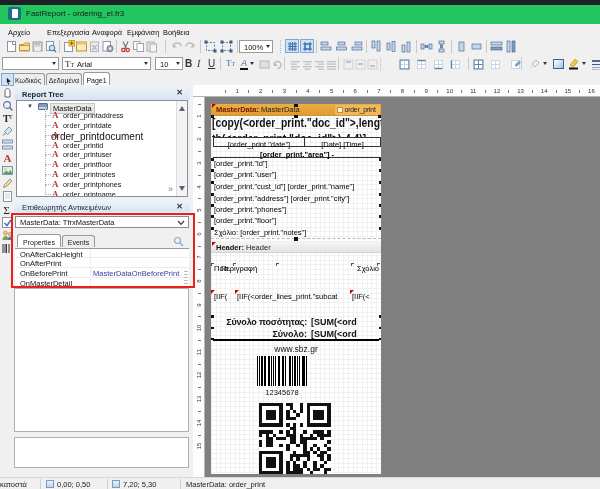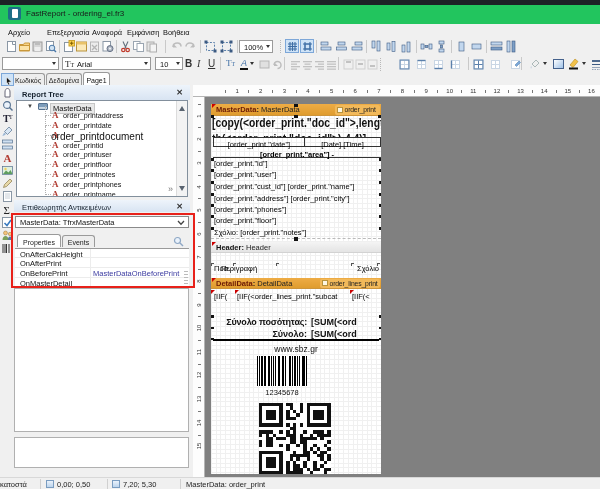--- a/index.html
+++ b/index.html
@@ -654,28 +654,20 @@
         <div class="abs" style="left:1px;top:0;width:0;height:0;border-top:4px solid #c00;border-right:4px solid transparent"></div>
         <div class="abs t7" style="left:5px;top:2.25px;color:#6b1a05;font-weight:bold">MasterData<span style="color:#222;font-weight:bold">:</span> <span style="color:#222;font-weight:normal">MasterData</span></div>
         <div class="abs" style="left:124px;top:1px;height:9.5px;right:1px;background:#f2b95a;border-radius:2px;white-space:nowrap;overflow:hidden">
           <div class="abs" style="left:2px;top:1.5px;width:6px;height:6px;background:#fdf6e2;border:1px solid #b9933c"></div>
           <div class="abs" style="left:9.5px;top:1.4500000000000002px;font-size:6.8px;color:#222;letter-spacing:-0.15px">order_print</div>
         </div>
       </div>
       <div class="abs" style="left:0;top:138px;width:170px;height:10.5px;background:linear-gradient(#f4f4f4,#e4e4e4);border-bottom:1px solid #00000022">
         <div class="abs" style="left:1px;top:0;width:0;height:0;border-top:4px solid #c00;border-right:4px solid transparent"></div>
         <div class="abs t7" style="left:5px;top:1.75px;color:#111;font-weight:bold">Header<span style="color:#222;font-weight:bold">:</span> <span style="color:#222;font-weight:normal">Header</span></div>
-      </div>
-      <div class="abs" style="left:0;top:173.5px;width:170px;height:11px;background:linear-gradient(#eeac45,#df9c2e);border-bottom:1px solid #00000022">
-        <div class="abs" style="left:1px;top:0;width:0;height:0;border-top:4px solid #c00;border-right:4px solid transparent"></div>
-        <div class="abs t7" style="left:5px;top:2.0px;color:#6b1a05;font-weight:bold">DetailData<span style="color:#222;font-weight:bold">:</span> <span style="color:#222;font-weight:normal">DetailData</span></div>
-        <div class="abs" style="left:109px;top:1px;height:9px;right:1px;background:#f2b95a;border-radius:2px;white-space:nowrap;overflow:hidden">
-          <div class="abs" style="left:2px;top:1.5px;width:6px;height:6px;background:#fdf6e2;border:1px solid #b9933c"></div>
-          <div class="abs" style="left:9.5px;top:1.2000000000000002px;font-size:6.8px;color:#222;letter-spacing:-0.15px">order_lines_print</div>
-        </div>
       </div>
       <div class="abs" style="left:1px;top:12px;width:206px;height:21px;overflow:hidden;font-size:12.5px;line-height:15.5px;font-weight:bold;color:#111;white-space:nowrap;transform:scaleX(0.825);transform-origin:0 0">[copy(&lt;order_print."doc_id"&gt;,length(&lt;order_print."doc_id"&gt;)-4,4)]<br>th(&lt;order_print."doc_id"&gt;)-4,4)]</div>
       <div class="abs" style="left:83px;top:0;width:3.5px;height:2.5px;background:#111"></div>
       <div class="abs" style="left:0;top:10.5px;width:3px;height:3px;background:#111"></div>
       <div class="abs" style="left:83px;top:10.5px;width:3.5px;height:3.5px;background:#111"></div>
       <div class="abs" style="left:167px;top:10.5px;width:3px;height:3px;background:#111"></div>
       <div class="abs" style="left:2px;top:33px;width:168px;height:10px;border:1px solid #333">
  <div class="abs" style="left:0;top:0;width:91px;height:100%;border-right:1px solid #333;text-align:center;font-size:7.5px;padding-top:1.5px">[order_print."date"]</div>
  <div class="abs" style="left:91px;top:0;right:0;height:100%;text-align:center;font-size:7.5px;padding-top:1.5px">[Date] [Time]</div>
       </div>

